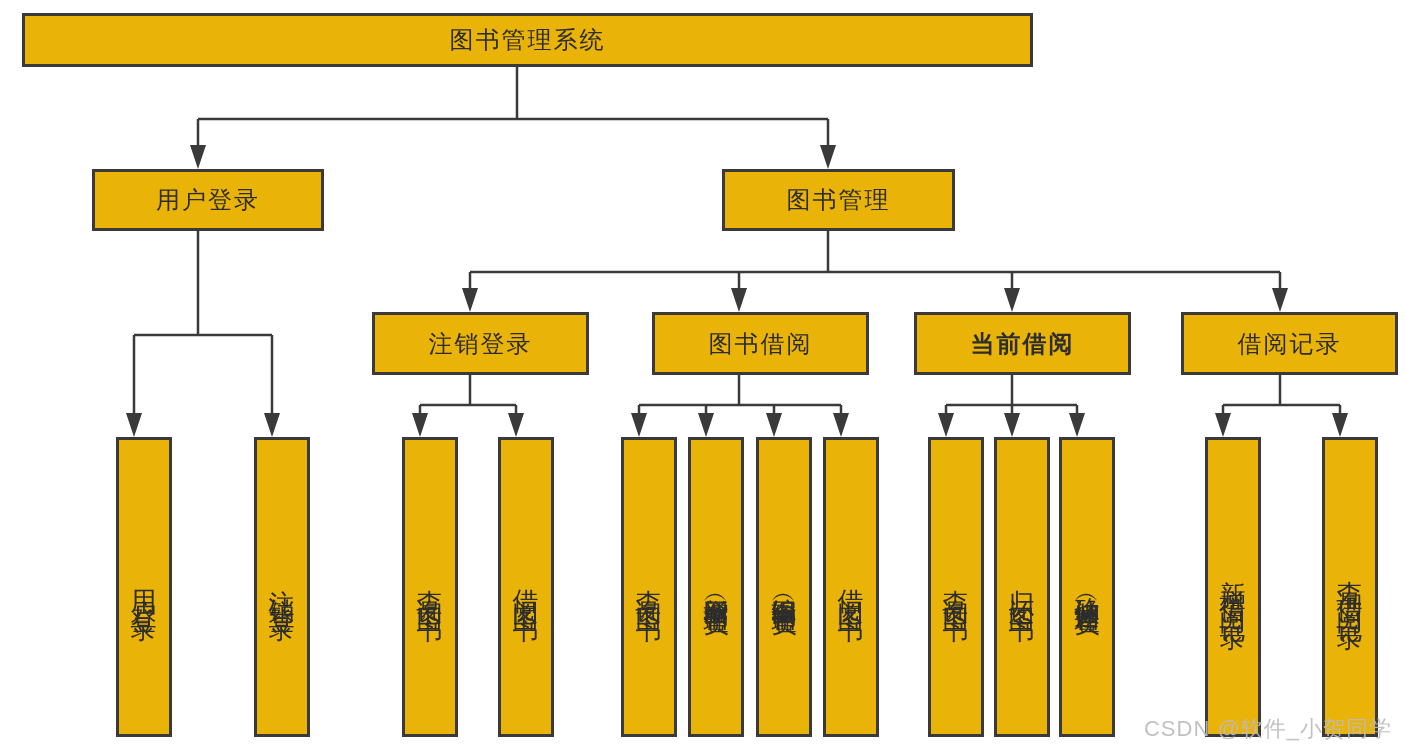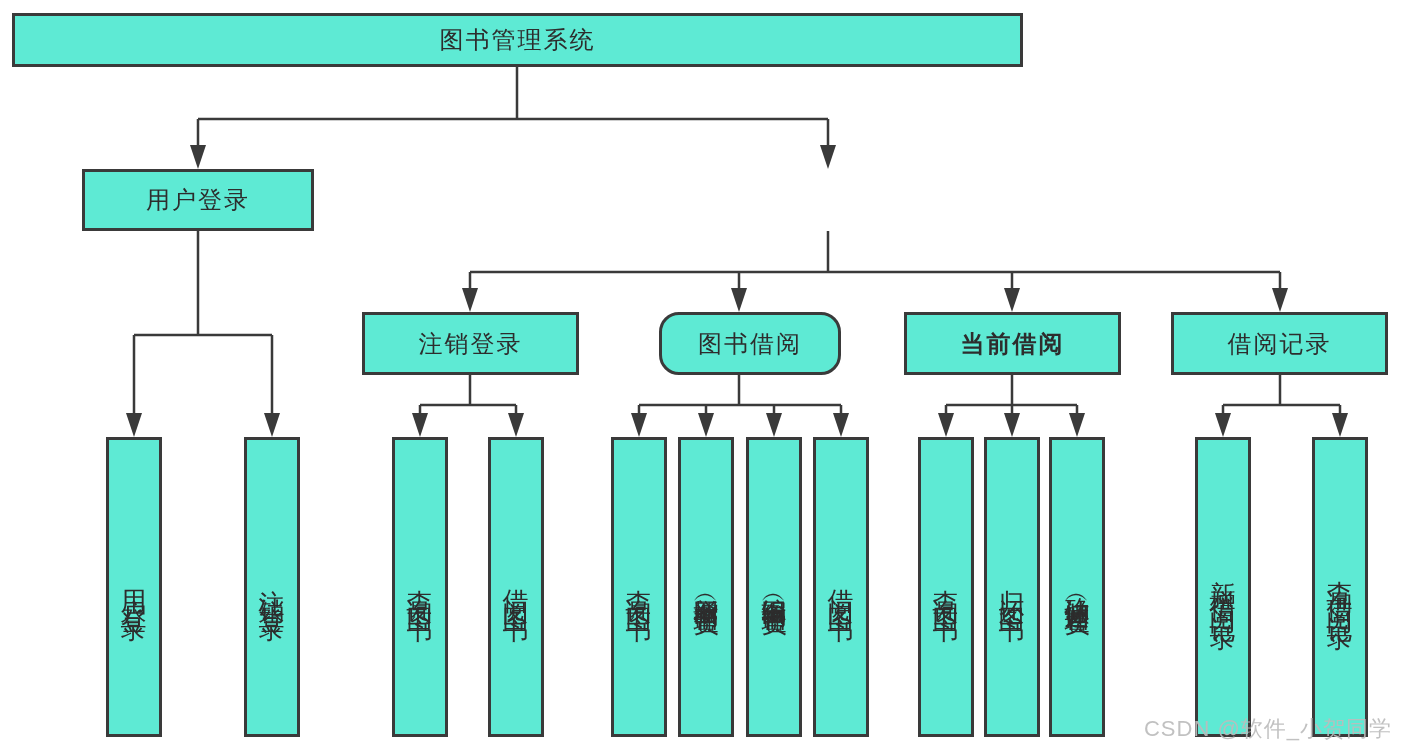--- a/index.html
+++ b/index.html
@@ -7,25 +7,26 @@
     position:relative;
     width:1405px;height:747px;
     background:#ffffff;
     font-family:"Liberation Sans",sans-serif;
     overflow:hidden;
   }
   #wires{position:absolute;left:0;top:0;z-index:0;}
   .box{
     position:absolute;
     box-sizing:border-box;
-    background:#5eead4;
+    background:#eab308;
     border:3px solid #3a3a3a;
     display:flex;align-items:center;justify-content:center;
     color:#2d2d2d;
     z-index:1;
+    margin-left:10px;
   }
   .h-label{
     font-size:24px;
     letter-spacing:2px;
     white-space:nowrap;
     color:#2d2d2d;
   }
   .root{left:12px;top:13px;width:1011px;height:54px;}
   .lvl2{top:169px;height:62px;}
   .lvl3{top:312px;height:63px;}
@@ -87,25 +88,28 @@
     </g>
   </svg>
 
   <div class="box root">
     <span class="h-label">图书管理系统</span>
   </div>
 
   <div class="box lvl2" style="left:82px;width:232px;">
     <span class="h-label">用户登录</span>
   </div>
+  <div class="box lvl2" style="left:712px;width:233px;">
+    <span class="h-label">图书管理</span>
+  </div>
 
   <div class="box lvl3" style="left:362px;width:217px;">
     <span class="h-label">注销登录</span>
   </div>
-  <div class="box lvl3" style="left:659px;width:182px;border-radius:20px;">
+  <div class="box lvl3" style="left:642px;width:217px;">
     <span class="h-label">图书借阅</span>
   </div>
   <div class="box lvl3" style="left:904px;width:217px;font-weight:bold;">
     <span class="h-label">当前借阅</span>
   </div>
   <div class="box lvl3" style="left:1171px;width:217px;">
     <span class="h-label">借阅记录</span>
   </div>
 
   <div class="box leaf" style="left:106px;">

